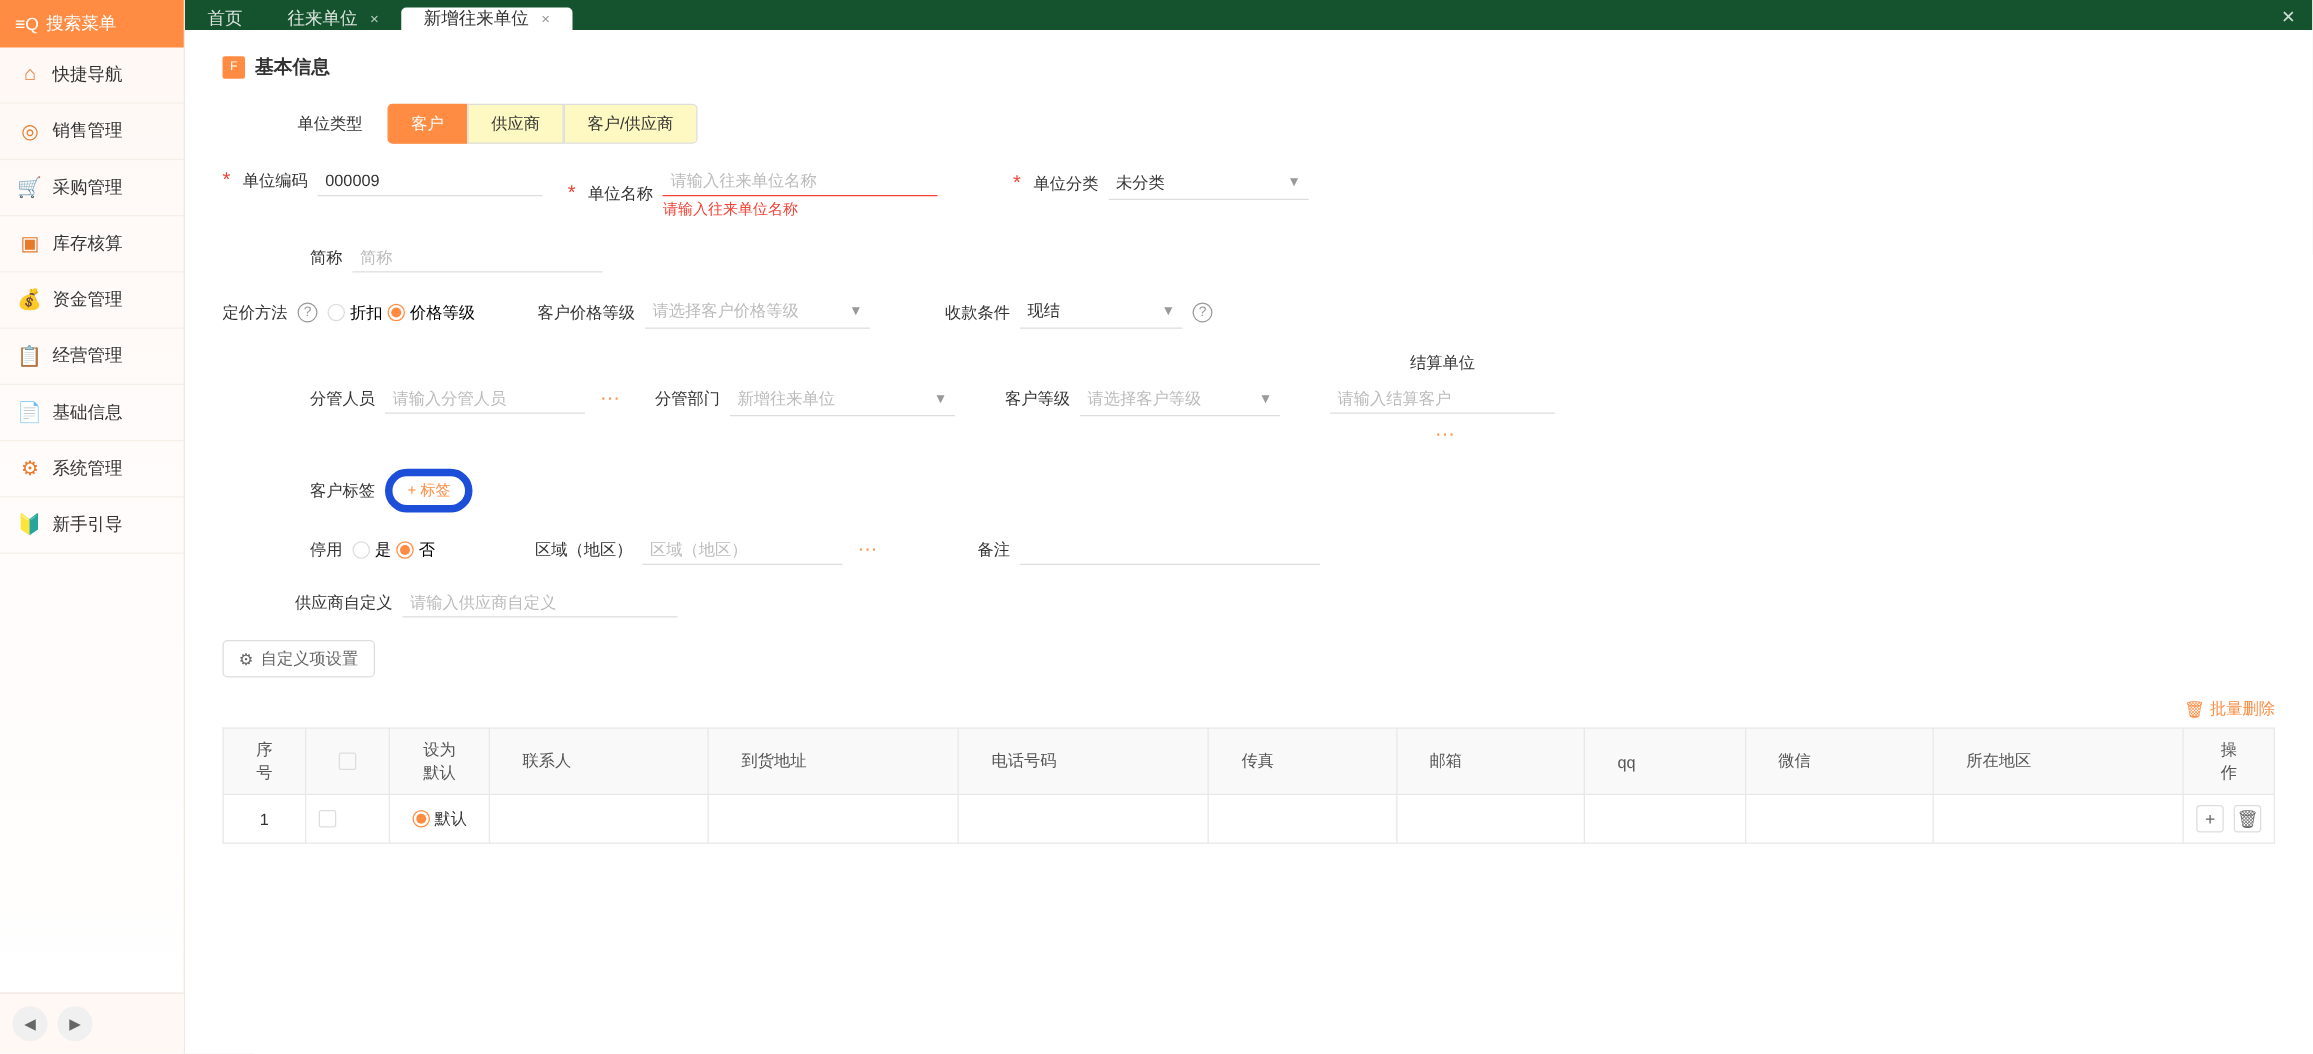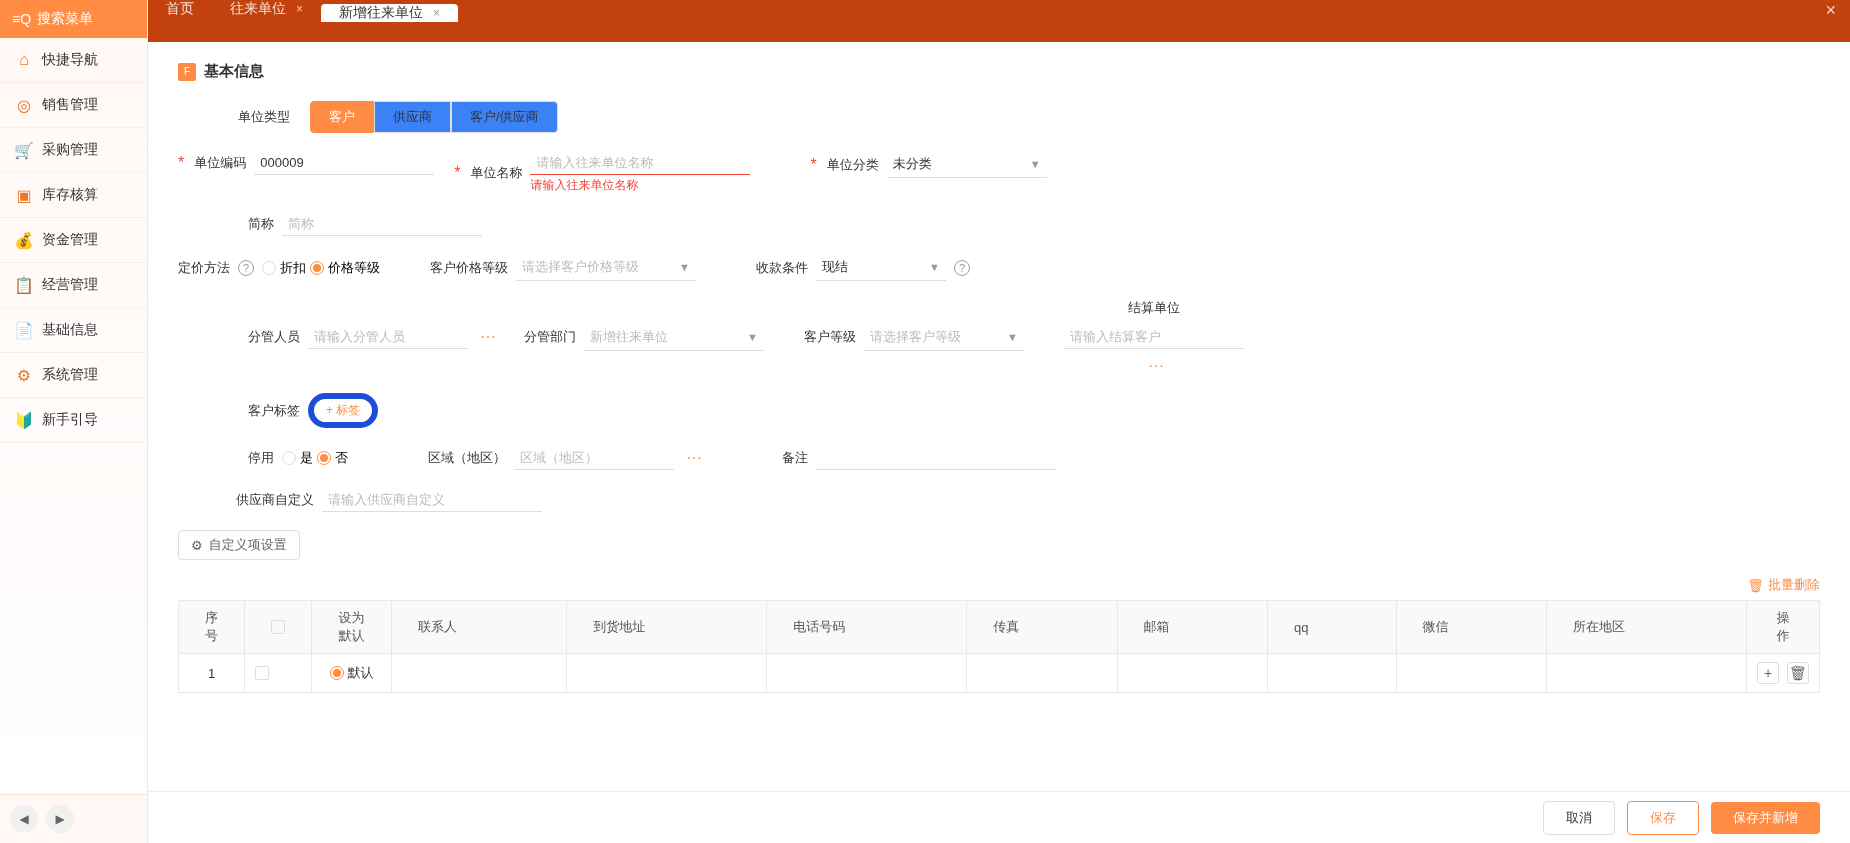--- a/index.html
+++ b/index.html
@@ -63,24 +63,24 @@
     
     .main {
       flex: 1;
       display: flex;
       flex-direction: column;
       overflow: hidden;
     }
 
     
     .tab-bar {
-      background: #c2410c;
-      display: flex;
-      align-items: flex-start;
-      height: 42px;
+      background: #14532d;
+      display: flex;
+      align-items: flex-end;
+      height: 24px;
       flex-shrink: 0;
     }
     .tab {
       display: flex;
       align-items: center;
       padding: 0 18px;
       font-size: 14px;
       color: rgba(255,255,255,0.85);
       cursor: pointer;
       gap: 6px;
@@ -168,21 +168,21 @@
 
     
     .type-btn-group {
       display: flex;
       gap: 0;
     }
     .type-btn {
       padding: 6px 18px;
       font-size: 13px;
       border: 1px solid #ddd;
-      background: #3b82f6;
+      background: #fef9c3;
       cursor: pointer;
       color: #333;
     }
     .type-btn:first-child { border-radius: 4px 0 0 4px; }
     .type-btn:last-child { border-radius: 0 4px 4px 0; }
     .type-btn.active {
       background: #ff8c42;
       color: white;
       border-color: #ff8c42;
     }
@@ -652,18 +652,13 @@
               <div class="action-btn-sm">+</div>
               <div class="action-btn-sm">🗑</div>
             </div>
           </td>
         </tr>
       </tbody>
     </table>
 
   </div>
 
-  <div class="footer">
-    <button class="btn-cancel">取消</button>
-    <button class="btn-save">保存</button>
-    <button class="btn-save-new">保存并新增</button>
-  </div>
 </div>
 
 </body></html>

